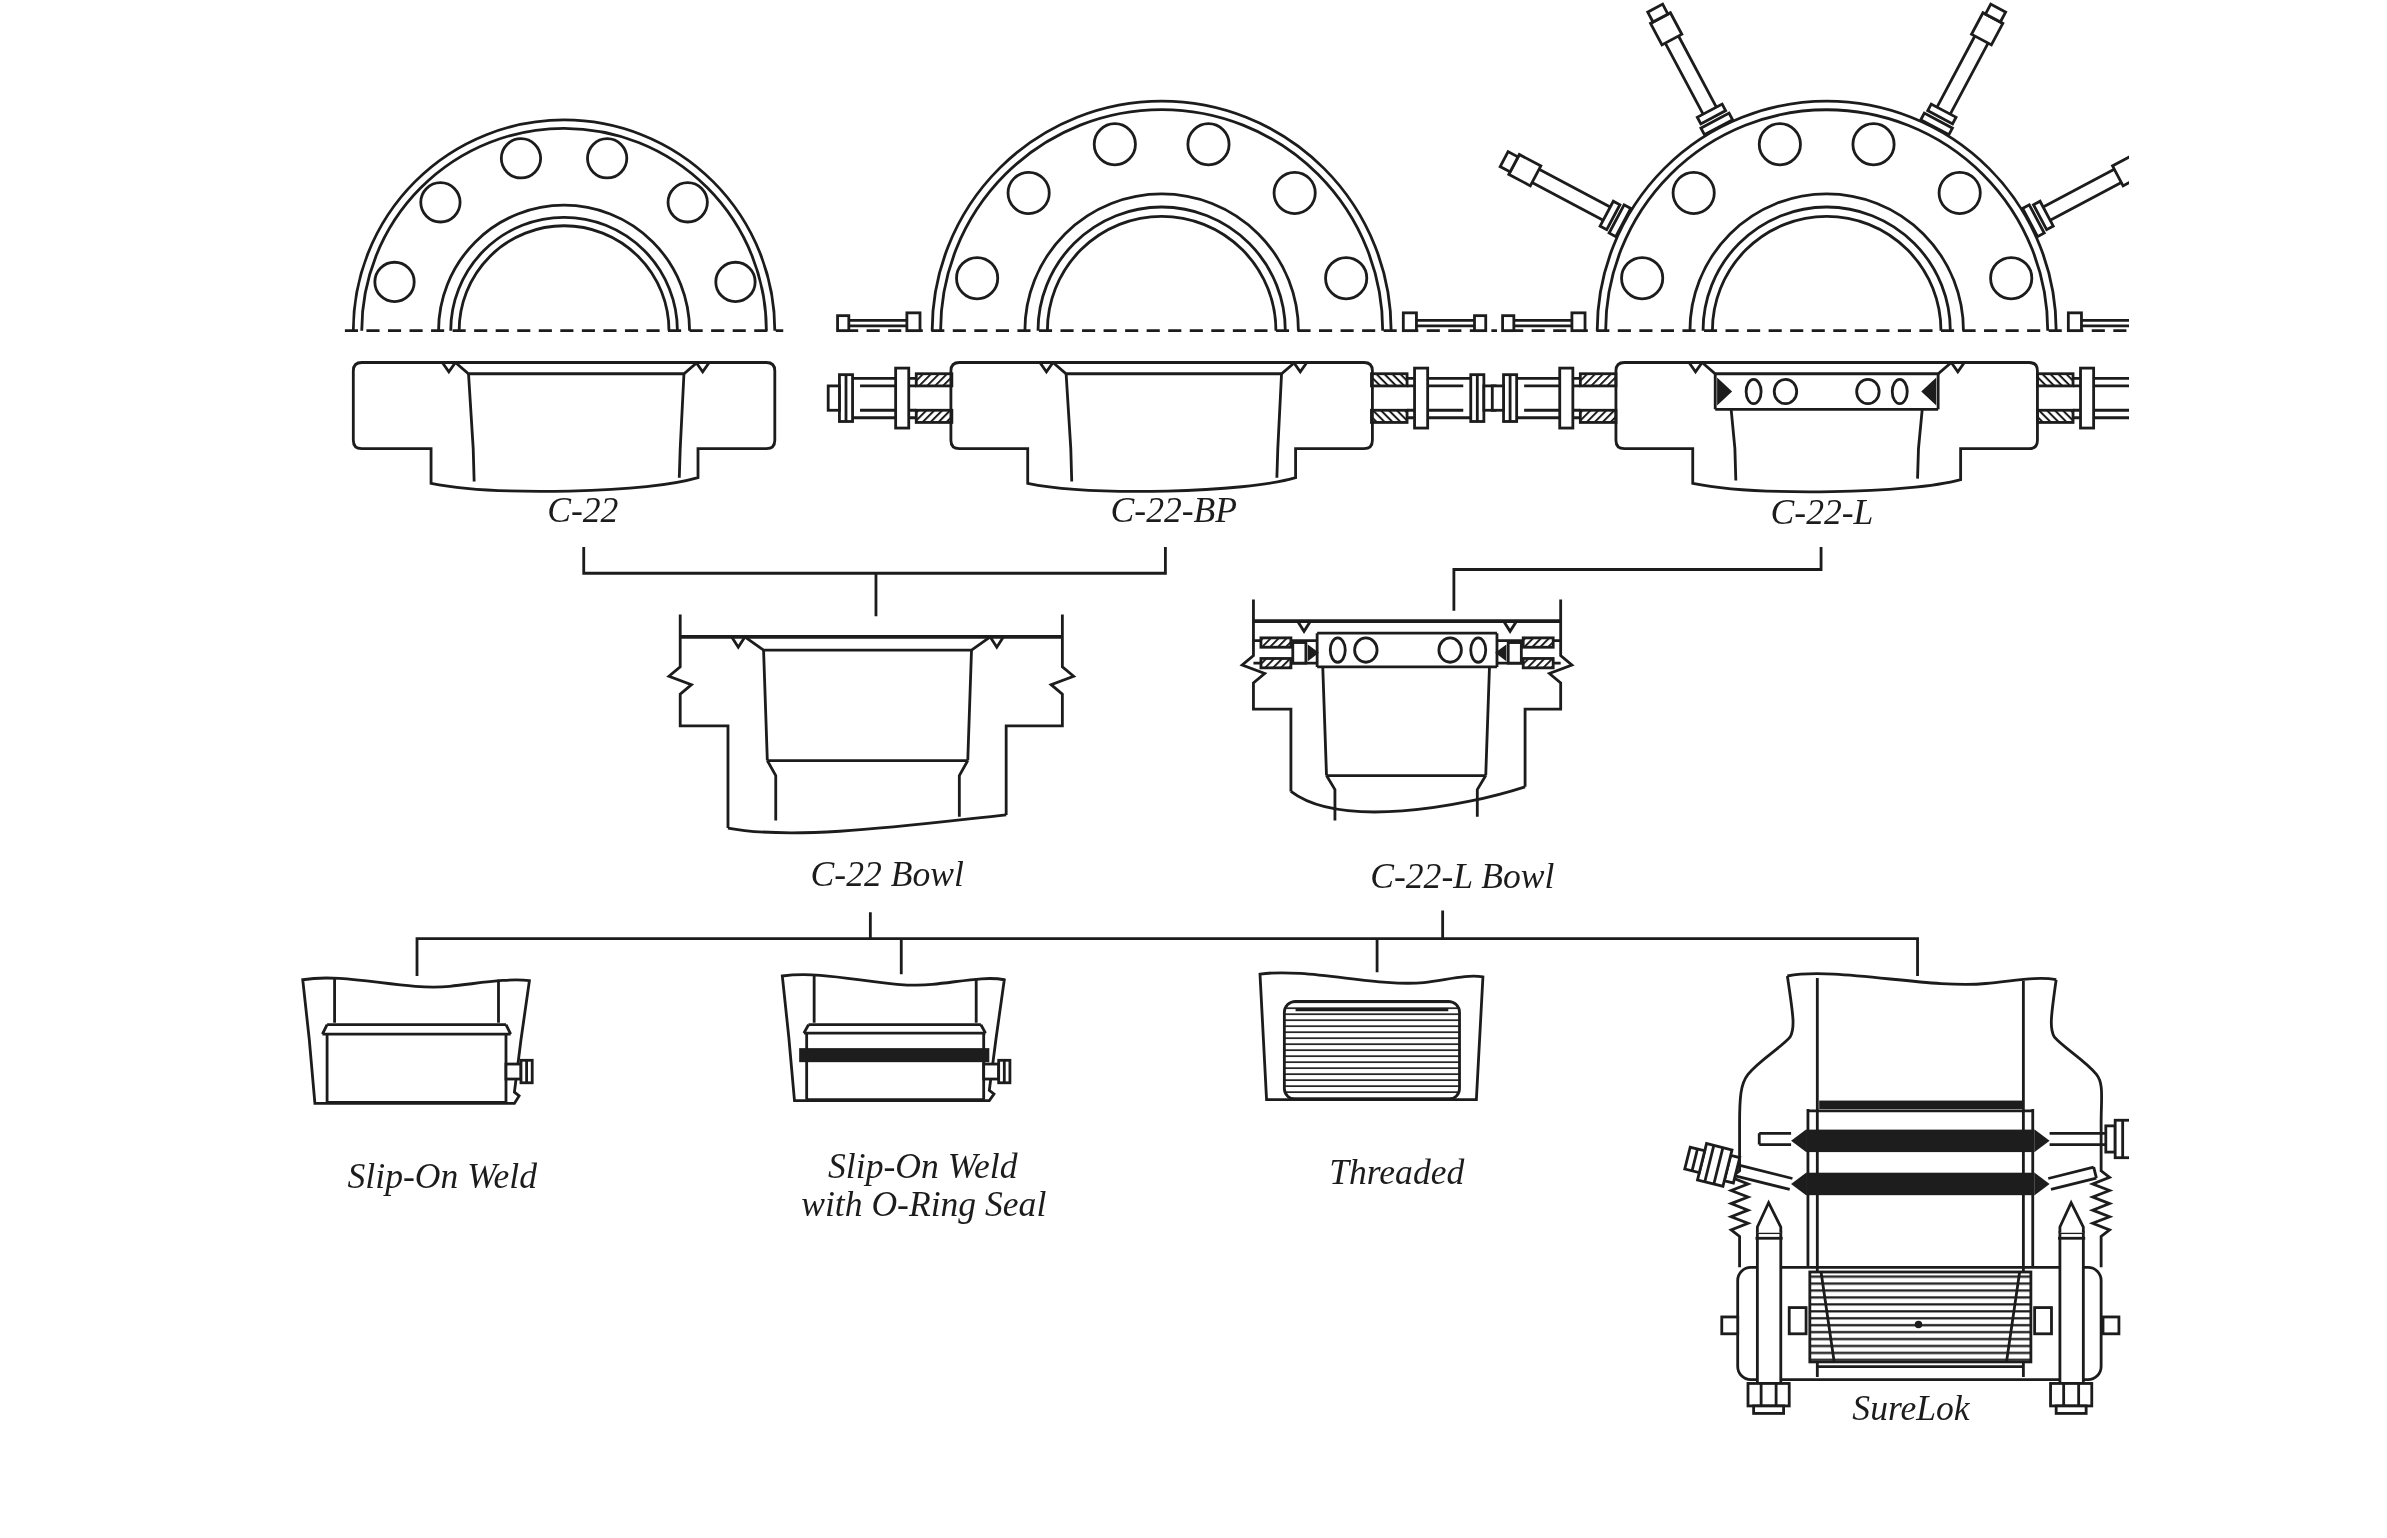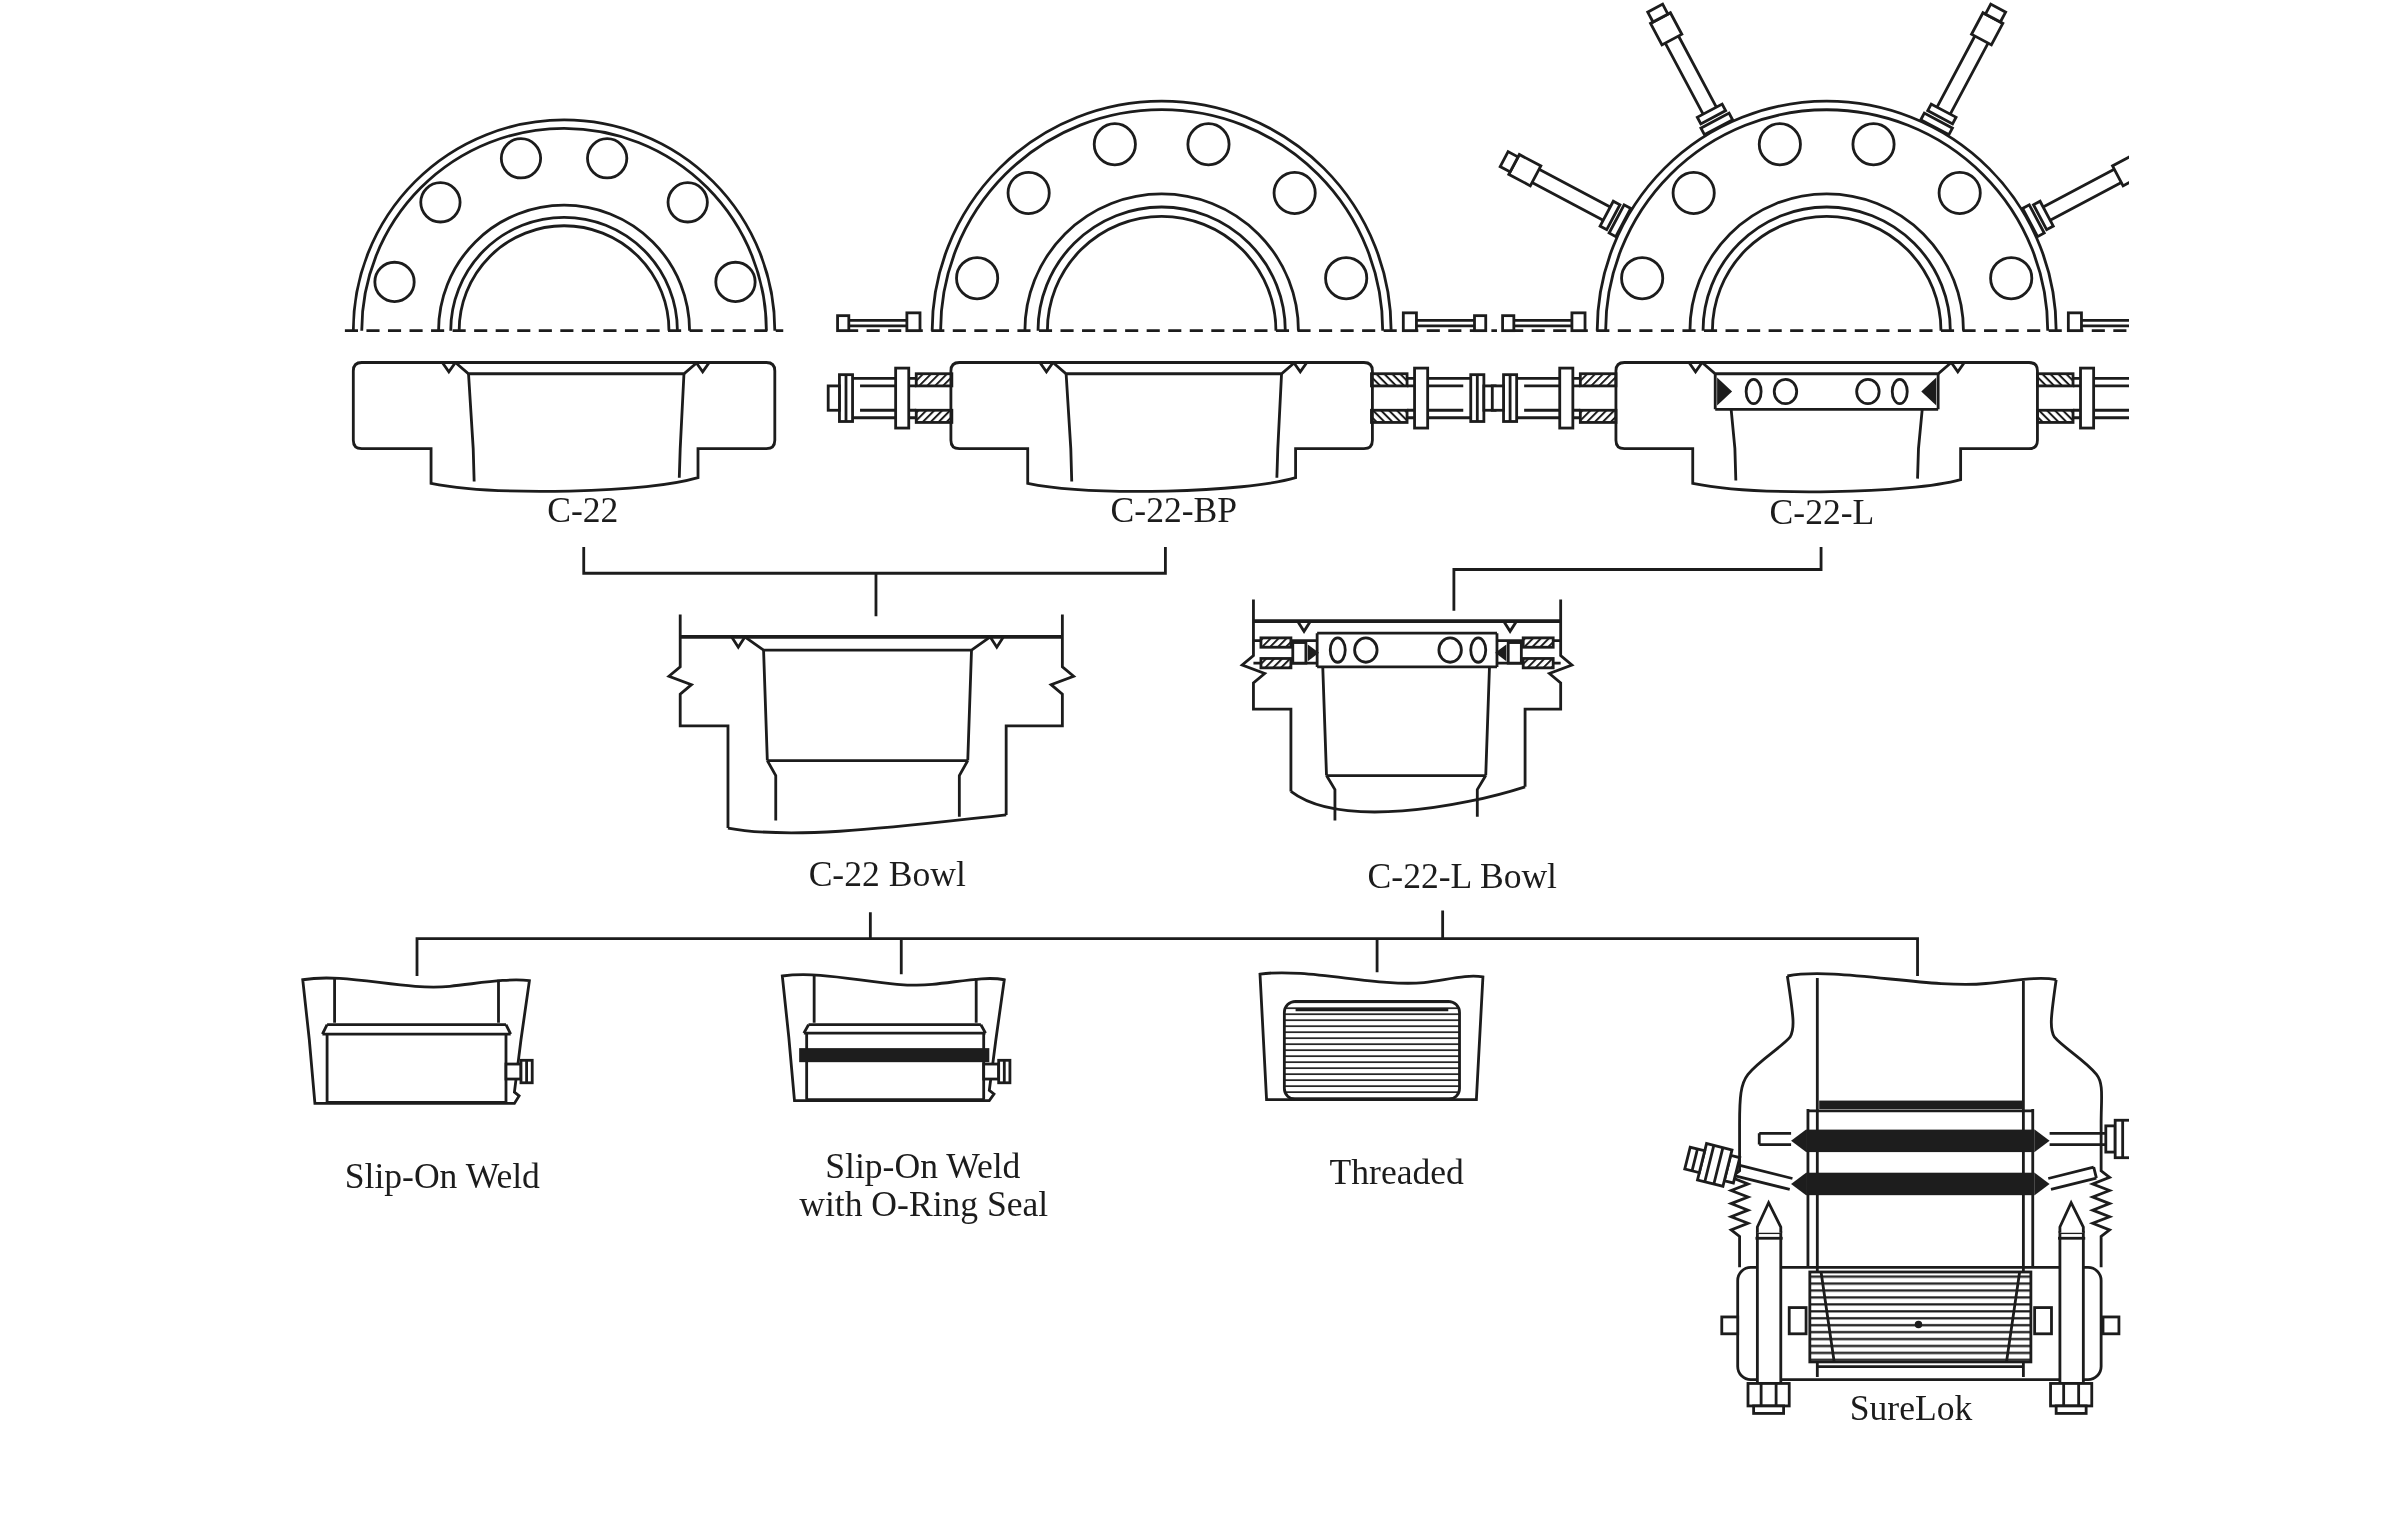--- a/index.html
+++ b/index.html
@@ -1,16 +1,16 @@
 <!DOCTYPE html>
 <html style="font-size:15px"><head>
 <meta charset="utf-8">
 <style>
   html,body{margin:0;padding:0;background:#ffffff;}
-  .page{width:2129px;height:1538px;background:#ffffff;position:relative;overflow:hidden;}
+  .page{width:2129px;height:1538px;background:#ffffff;position:relative;overflow:hidden;font-style:italic;}
   svg{display:block;}
   text{font-family:"Liberation Serif","DejaVu Serif",serif;font-size:38px;fill:#1c1c1c;}
 </style>
 </head>
 <body>
 
 <div class="page">
 <svg width="2387" height="1538" viewBox="0 0 2548 1642">
   <defs>
     <pattern id="hatch" width="6" height="6" patternUnits="userSpaceOnUse" patternTransform="rotate(45)">

